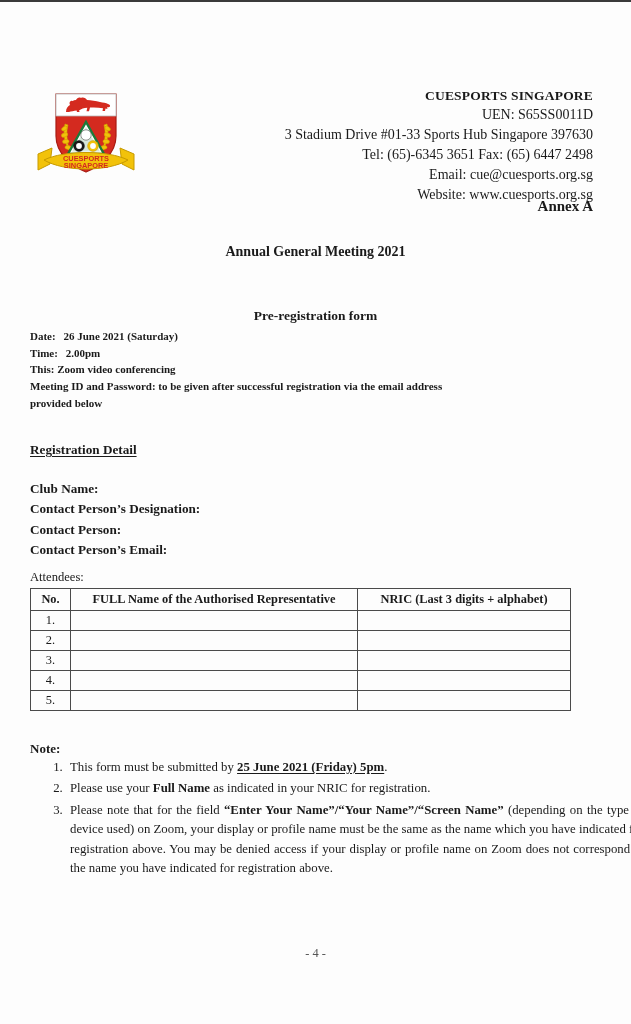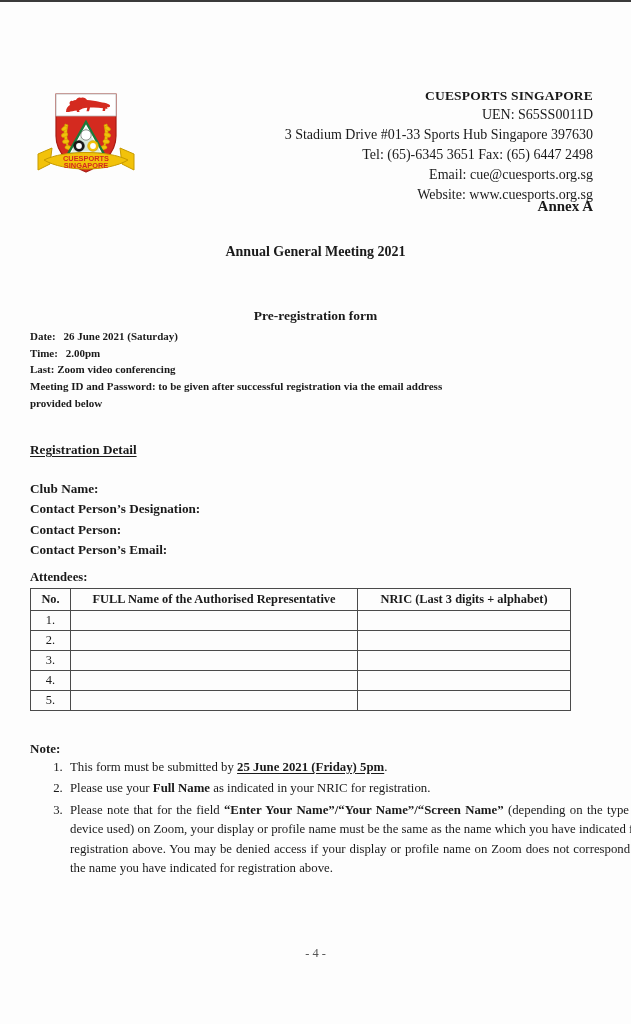--- a/index.html
+++ b/index.html
@@ -116,21 +116,21 @@
     font-weight: bold;
     font-size: 13.2px;
     line-height: 1.55;
   }
 
   
   .attendees-label {
     position: absolute;
     top: 570px;
     left: 30px;
-    font-weight: bold;
+    font-weight: normal;
     font-size: 12.6px;
   }
   table.attendees {
     position: absolute;
     top: 588px;
     left: 30px;
     width: 540px;
     border-collapse: collapse;
     table-layout: fixed;
   }
@@ -263,21 +263,21 @@
   <div class="meta">
     <div class="meta-row date">
       <span class="lbl">Date:</span>
       <span class="val">26 June 2021 (Saturday)</span>
     </div>
     <div class="meta-row time">
       <span class="lbl">Time:</span>
       <span class="val">2.00pm</span>
     </div>
     <div class="meta-row venue">
-      <span class="lbl">Last:</span>
+      <span class="lbl">This:</span>
       <span class="val">Zoom video conferencing</span>
     </div>
     <div class="meta-row">Meeting ID and Password: to be given after successful registration via the email address</div>
     <div class="meta-row">provided below</div>
   </div>
 
   <div class="sec-head">Registration Detail</div>
   <div class="fields">
     <div>Club Name:</div>
     <div>Contact Person’s Designation:</div>

